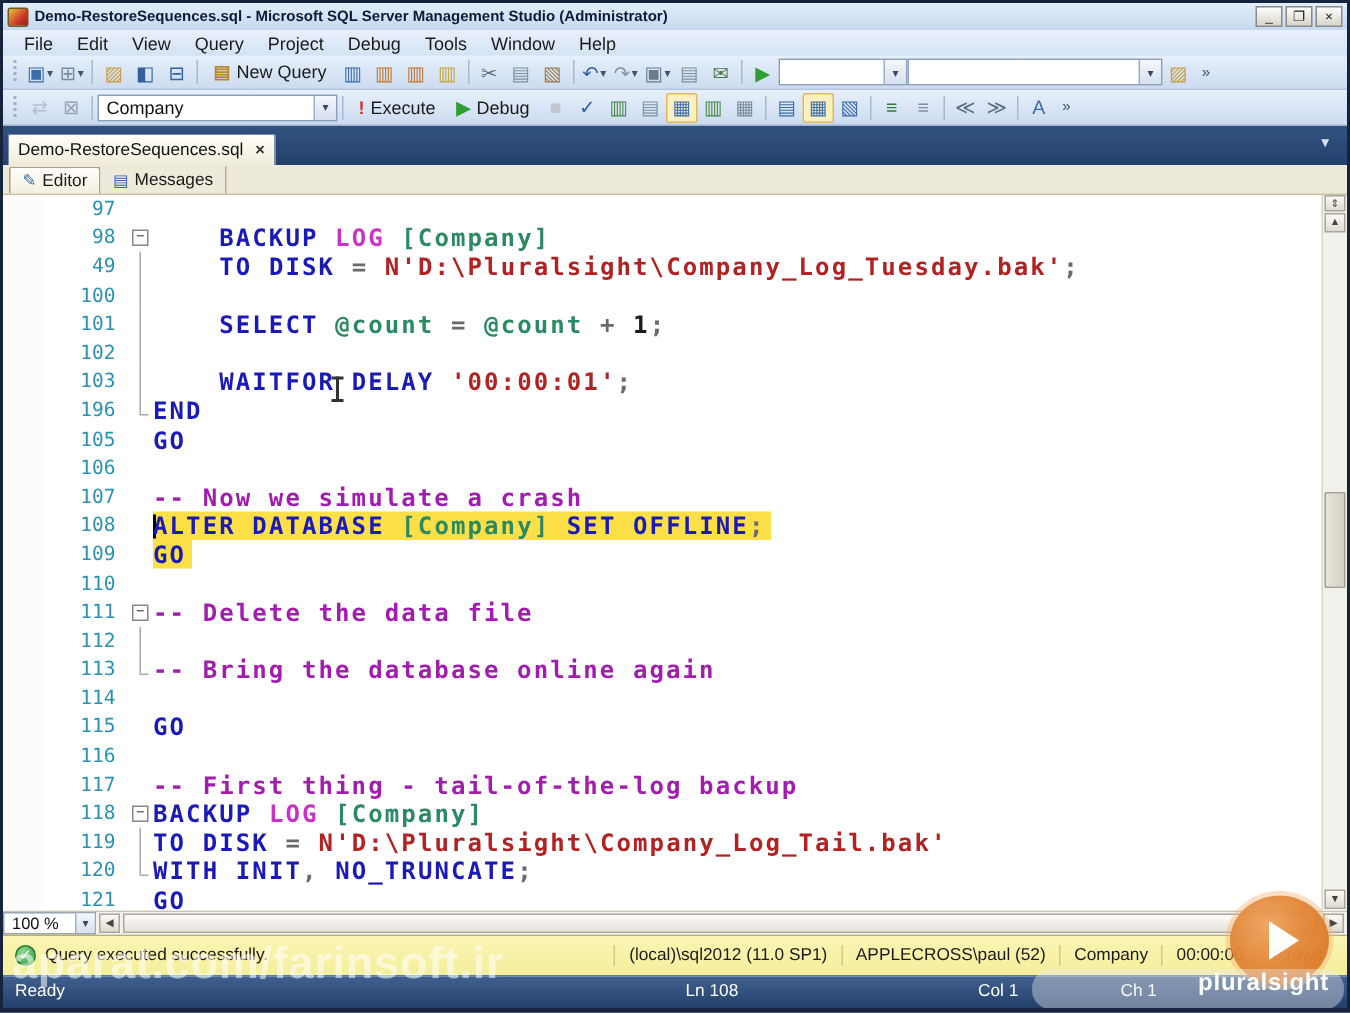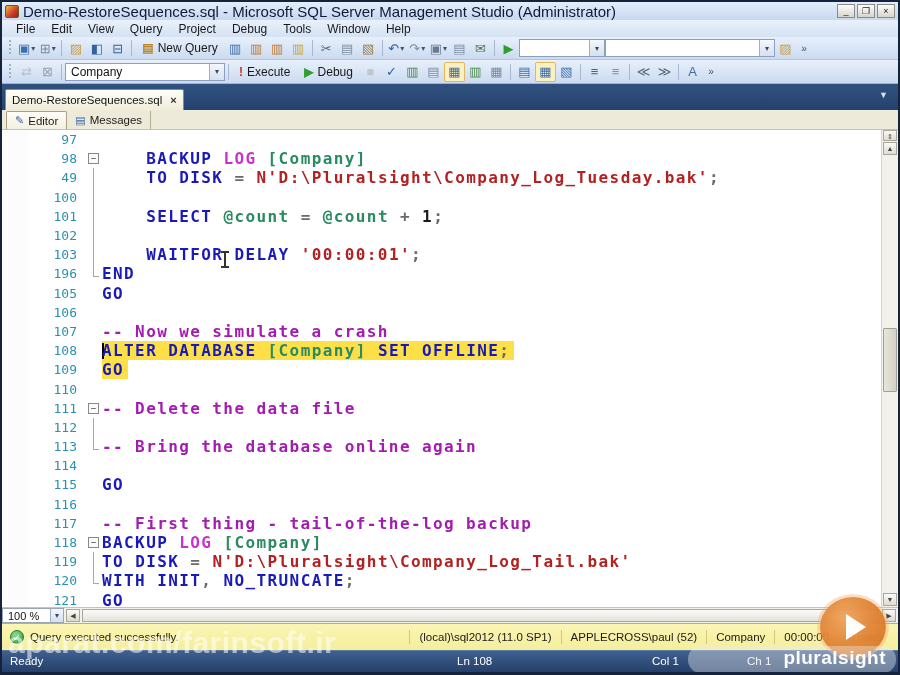--- a/index.html
+++ b/index.html
@@ -4,21 +4,21 @@
 <style>
   * { margin:0; padding:0; box-sizing:border-box; }
   html,body { width:900px; height:675px; overflow:hidden; background:#10131f; }
   body { font-family:"Liberation Sans", sans-serif; }
   .screen { position:relative; width:900px; height:675px; background:#cfdcef;
             border:2px solid #16233c; border-bottom-width:3px; display:flex; flex-direction:column; overflow:hidden; }
 
   
   .titlebar { height:18px; background:linear-gradient(#e3eefb,#c6d8ef); display:flex; align-items:center; padding:0 3px; flex:none; }
   .app-icon { width:14px; height:13px; margin-right:4px; background:linear-gradient(135deg,#e8c23a 0%,#d0392b 60%,#8a2418 100%); border:1px solid #6a5a20; border-radius:2px; }
-  .title-text { font-size:15px; font-weight:normal; color:#0d1b33; white-space:nowrap; }
+  .title-text { font-size:10px; font-weight:bold; color:#0d1b33; white-space:nowrap; }
   .win-controls { margin-left:auto; display:flex; gap:2px; }
   .win-btn { width:18px; height:14px; background:linear-gradient(#fdfdfd,#d8d4c8); border:1px solid #8a8a8a; font-size:9px; line-height:12px; text-align:center; color:#222; }
 
   
   .menubar { height:17px; background:linear-gradient(#e9f1fb,#d4e2f4); display:flex; align-items:flex-end; padding-left:6px; flex:none; }
   .menu-item { font-size:12px; color:#1a1a1a; padding:1px 8px; cursor:default; }
 
   
   .toolbar { height:23px; background:linear-gradient(#e7f0fb,#ccdbf0); border-bottom:1px solid #b3c5dd; display:flex; align-items:center; padding:0 2px; flex:none; overflow:hidden; }
   .toolbar.second { height:24px; border-bottom:1px solid #9fb3cf; }
@@ -90,21 +90,21 @@
   
   .statusbar { flex:1; min-height:22px; background:linear-gradient(#40608f,#24406b); border-top:1px solid #5a7aa8; position:relative; color:#fff; font-size:11.5px; }
   .sb-ready { position:absolute; left:8px; top:4px; }
   .sb-ln { position:absolute; left:455px; top:4px; }
   .sb-col { position:absolute; left:650px; top:4px; }
   .sb-ch { position:absolute; left:745px; top:4px; }
 
   
   .wm-aparat { position:absolute; left:6px; top:624px; font-weight:bold; font-size:30px; letter-spacing:0.5px; color:rgba(255,255,255,0.55); z-index:50; white-space:nowrap; }
   .ps-pill { position:absolute; right:2px; top:644px; width:208px; height:27px; background:rgba(235,235,235,0.4); border-radius:13px; z-index:45; }
-  .ps-text { position:absolute; right:12px; top:645px; font-weight:bold; font-size:19px; color:#fdfdfd; z-index:46; letter-spacing:0.5px; }
+  .ps-text { position:absolute; right:12px; top:645px; font-weight:bold; font-size:16px; color:#fdfdfd; z-index:46; letter-spacing:0.5px; }
   .play-circle { position:absolute; left:818px; top:595px; width:66px; height:60px; border-radius:50%;
                  background:radial-gradient(circle at 38% 35%, #f0a55e 0%, #e2873a 45%, #d9741f 100%);
                  box-shadow:0 0 0 3px rgba(245,180,120,0.45); opacity:0.96; z-index:40; }
   .play-tri { position:absolute; left:26px; top:17px; width:0; height:0;
               border-left:20px solid #fff; border-top:13px solid transparent; border-bottom:13px solid transparent; }
   .mouse-ibeam { position:absolute; left:219px; top:249px; z-index:30; width:8px; height:17px; }
   .mouse-ibeam::before { content:""; position:absolute; left:3px; top:0; bottom:0; width:2px; background:#333; }
   .mouse-ibeam::after { content:""; position:absolute; left:0; right:0; top:0; height:2px; background:#333; box-shadow:0 15px 0 #333; }
 </style>
 </head>

